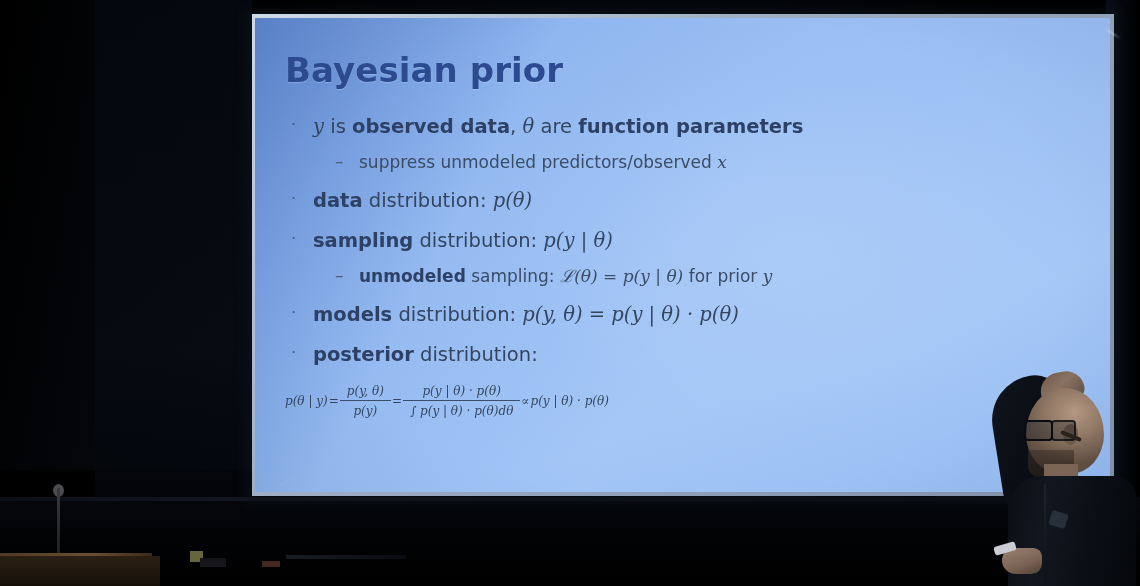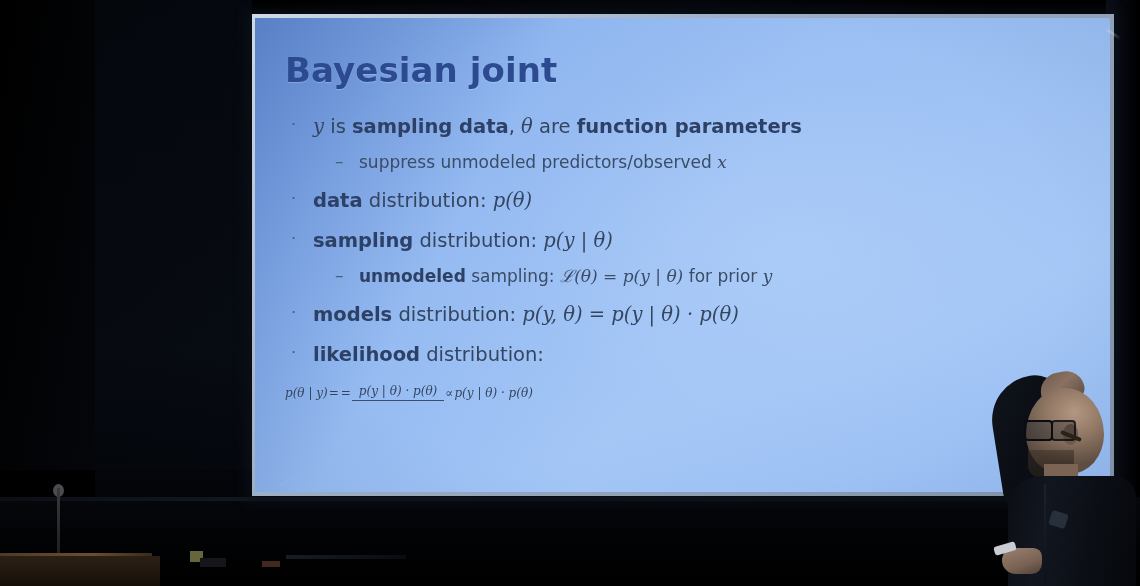--- a/index.html
+++ b/index.html
@@ -145,27 +145,27 @@
   <div class="floor-edge"></div>
 
   <div class="screen-shadow"></div>
   <div class="screen-frame"></div>
 
   <div class="slide">
     <div class="glare"></div>
     <div class="vign"></div>
 
     <div class="slide-inner">
-      <h1 class="slide-title">Bayesian joint</h1>
+      <h1 class="slide-title">Bayesian prior</h1>
 
       <ul class="blist">
 
         <li class="b1">
           <span class="mk">·</span>
-          <span class="mth">y</span><span> is </span><span class="bold">sampling data</span><span>, </span><span class="mth">θ</span><span> are </span><span class="bold">function parameters</span>
+          <span class="mth">y</span><span> is </span><span class="bold">observed data</span><span>, </span><span class="mth">θ</span><span> are </span><span class="bold">function parameters</span>
         </li>
 
         <li class="b2">
           <span class="mk">–</span>
           <span>suppress unmodeled predictors/observed </span><span class="mth">x</span>
         </li>
 
         <li class="b1">
           <span class="mk">·</span>
           <span class="bold">data</span><span> distribution: </span><span class="mth">p(θ)</span>
@@ -181,31 +181,37 @@
           <span class="bold">unmodeled</span><span> sampling: </span><span class="mth">ℒ(θ) = p(y | θ)</span><span> for prior </span><span class="mth">y</span>
         </li>
 
         <li class="b1">
           <span class="mk">·</span>
           <span class="bold">models</span><span> distribution: </span><span class="mth">p(y, θ) = p(y | θ) · p(θ)</span>
         </li>
 
         <li class="b1">
           <span class="mk">·</span>
-          <span class="bold">likelihood</span><span> distribution:</span>
+          <span class="bold">posterior</span><span> distribution:</span>
         </li>
       </ul>
 
       <div class="eq">
         <span>p(θ | y)</span>
         <span class="op">=</span>
+        <span class="frac">
+          <span class="num">p(y, θ)</span>
+          <span class="bar"></span>
+          <span class="den">p(y)</span>
+        </span>
         <span class="op">=</span>
         <span class="frac">
           <span class="num">p(y | θ) · p(θ)</span>
           <span class="bar"></span>
+          <span class="den">∫ p(y | θ) · p(θ)dθ</span>
         </span>
         <span class="op">∝</span>
         <span>p(y | θ) · p(θ)</span>
       </div>
     </div>
   </div>
 
   <div class="streak2"></div>
   <div class="streak"></div>
 

